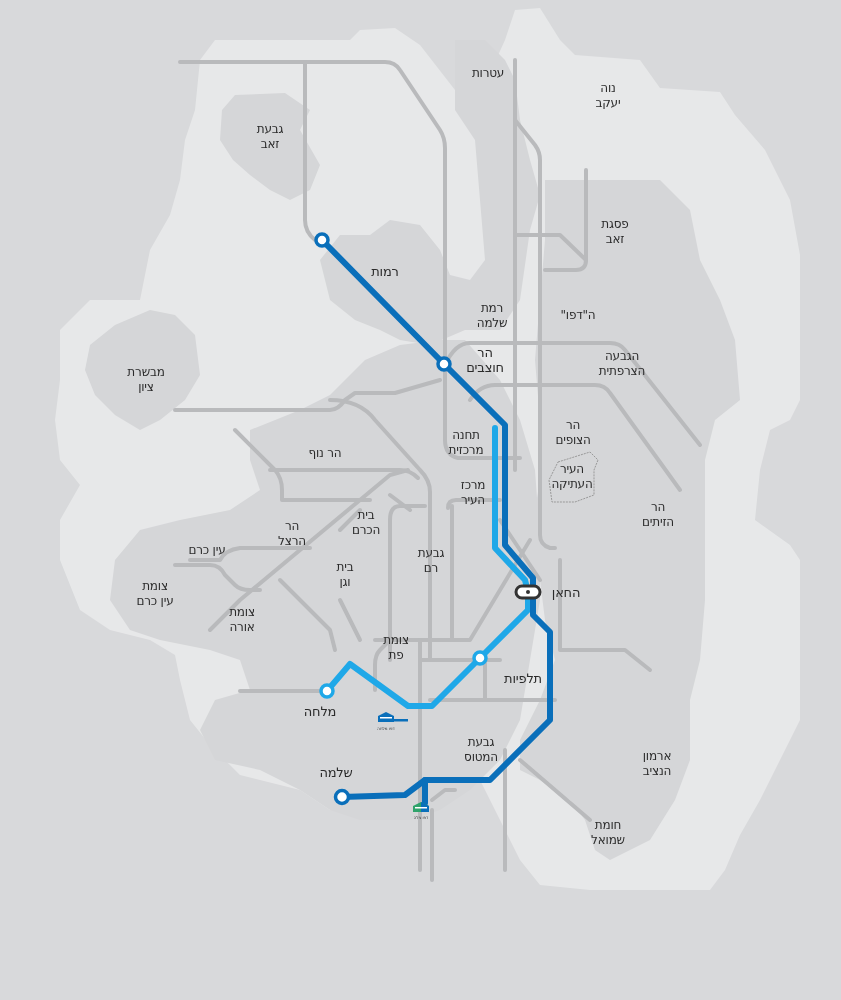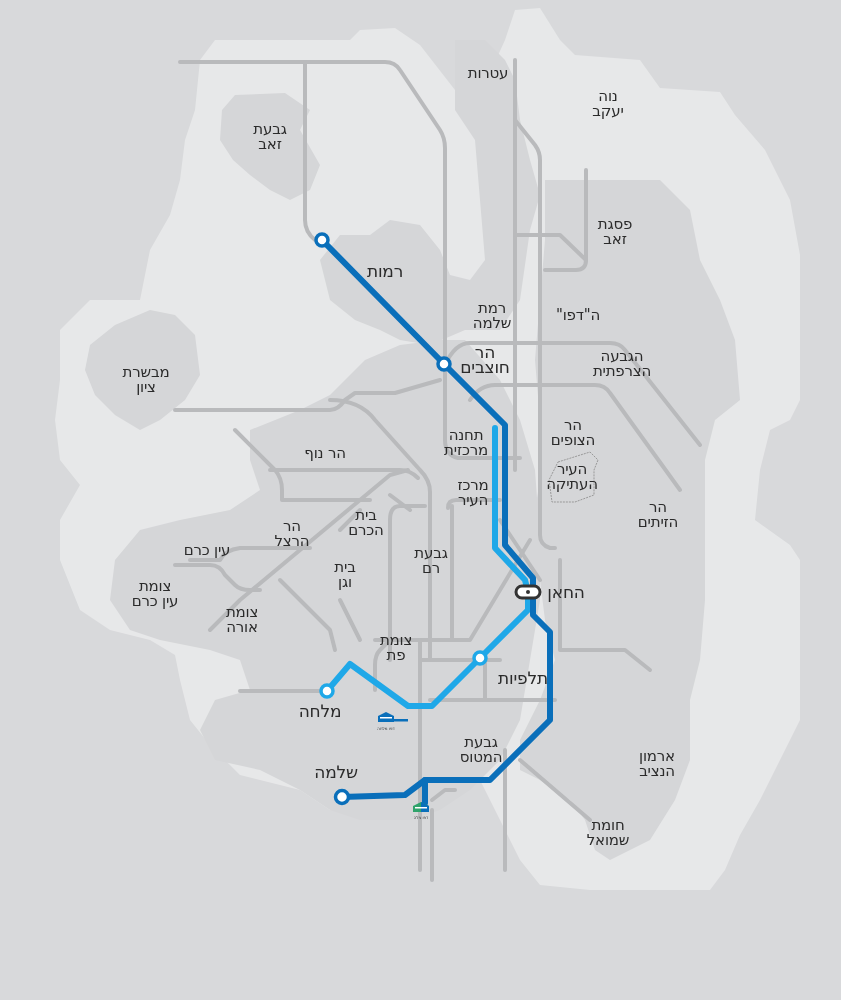--- a/index.html
+++ b/index.html
@@ -9,28 +9,28 @@
       font-family: "DejaVu Sans", sans-serif;
       position: relative;
     }
     #map-root { position: absolute; left: 0; top: 0; width: 841px; height: 1000px; }
     svg { position: absolute; left: 0; top: 0; }
     .label {
       position: absolute;
       direction: rtl;
       text-align: center;
       font-family: "DejaVu Sans", sans-serif;
-      font-size: 15px;
+      font-size: 12px;
       line-height: 15px;
       color: #2b2b2b;
       white-space: pre-line;
       transform: translate(-50%, -50%);
       letter-spacing: -0.2px;
     }
-    .label.station { font-size: 17px; }
+    .label.station { font-size: 13px; }
     .depot-label {
       position: absolute;
       font-size: 4px;
       color: #333;
       direction: rtl;
       transform: translate(-50%, 0);
       white-space: nowrap;
     }
   </style>
 </head>
@@ -124,21 +124,21 @@
       <rect x="380" y="717" width="12" height="1.5" fill="#fff"></rect>
     </g>
     <g>
       <path d="M413,812 L413,806 L421,802 L429,806 L429,812 Z" fill="#2fa36b"></path>
       <path d="M421,802 L429,806 L429,812 L421,812 Z" fill="#0a6fba"></path>
       <rect x="415" y="807" width="12" height="1.5" fill="#fff"></rect>
     </g>
   </svg>
 
   <div class="label" style="left:488px;top:73px">עטרות</div>
-  <div class="label" style="left:608px;top:104px">נוה
+  <div class="label" style="left:608px;top:96px">נוה
 יעקב</div>
   <div class="label" style="left:270px;top:137px">גבעת
 זאב</div>
   <div class="label" style="left:615px;top:232px">פסגת
 זאב</div>
   <div class="label" style="left:492px;top:316px">רמת
 שלמה</div>
   <div class="label" style="left:578px;top:315px">ה"דפו"</div>
   <div class="label" style="left:622px;top:364px">הגבעה
 הצרפתית</div>

